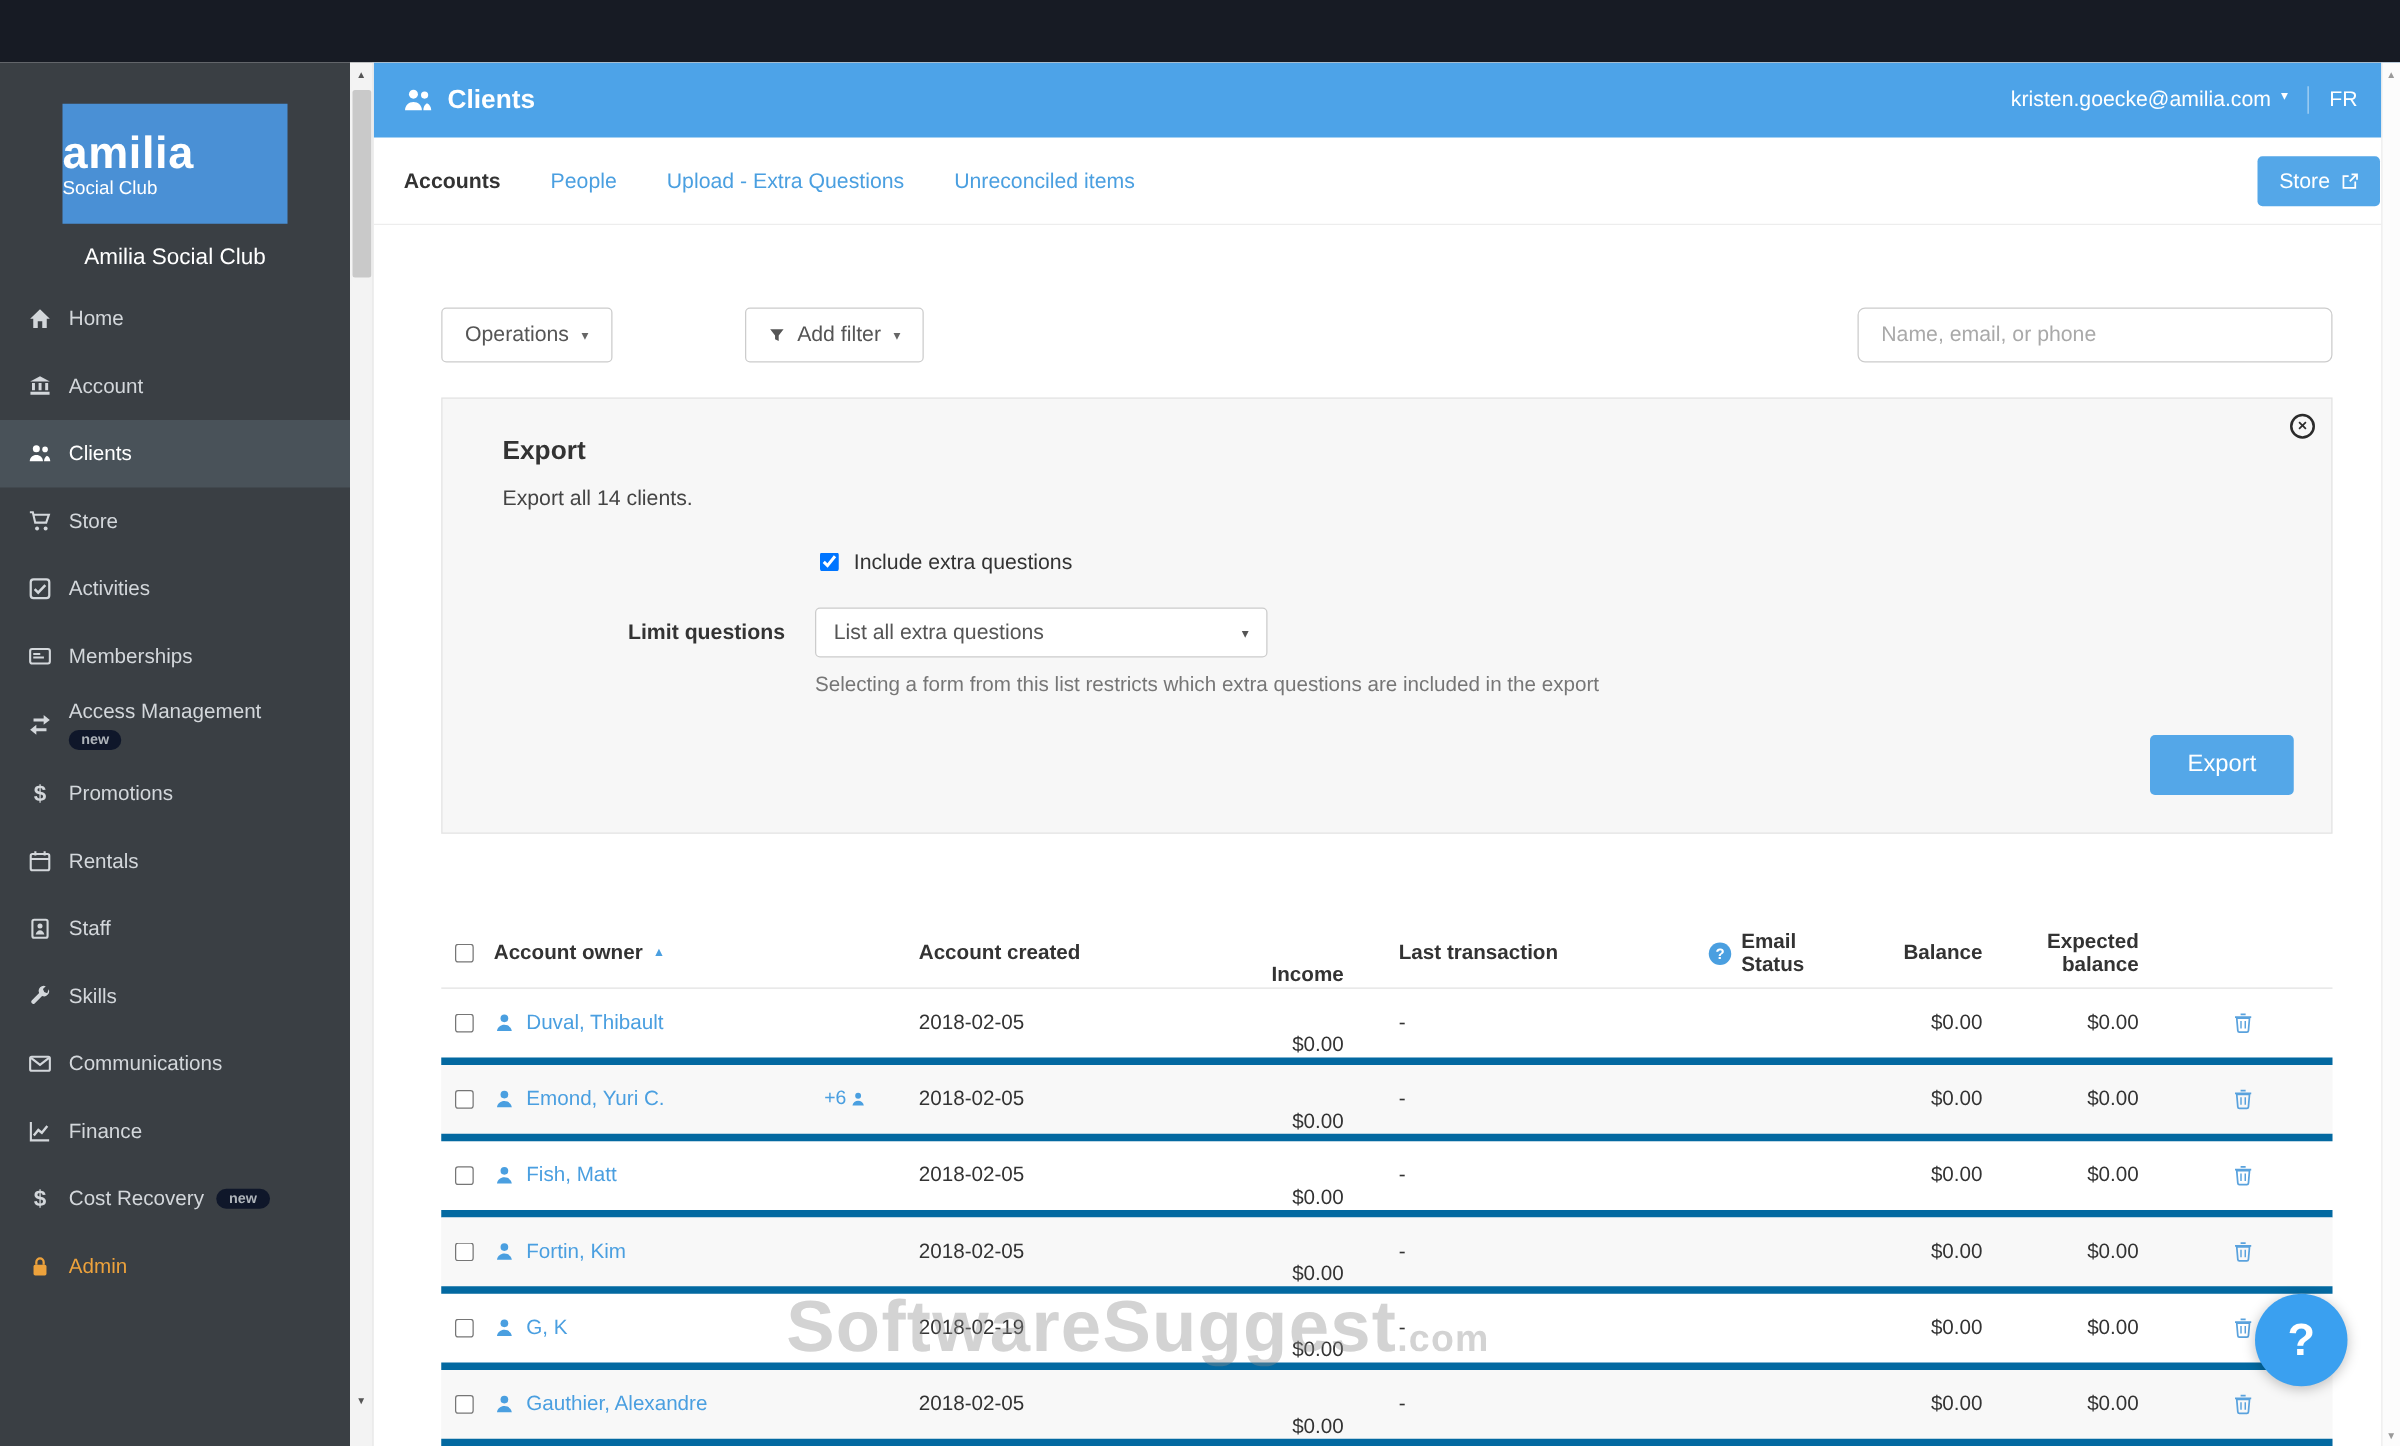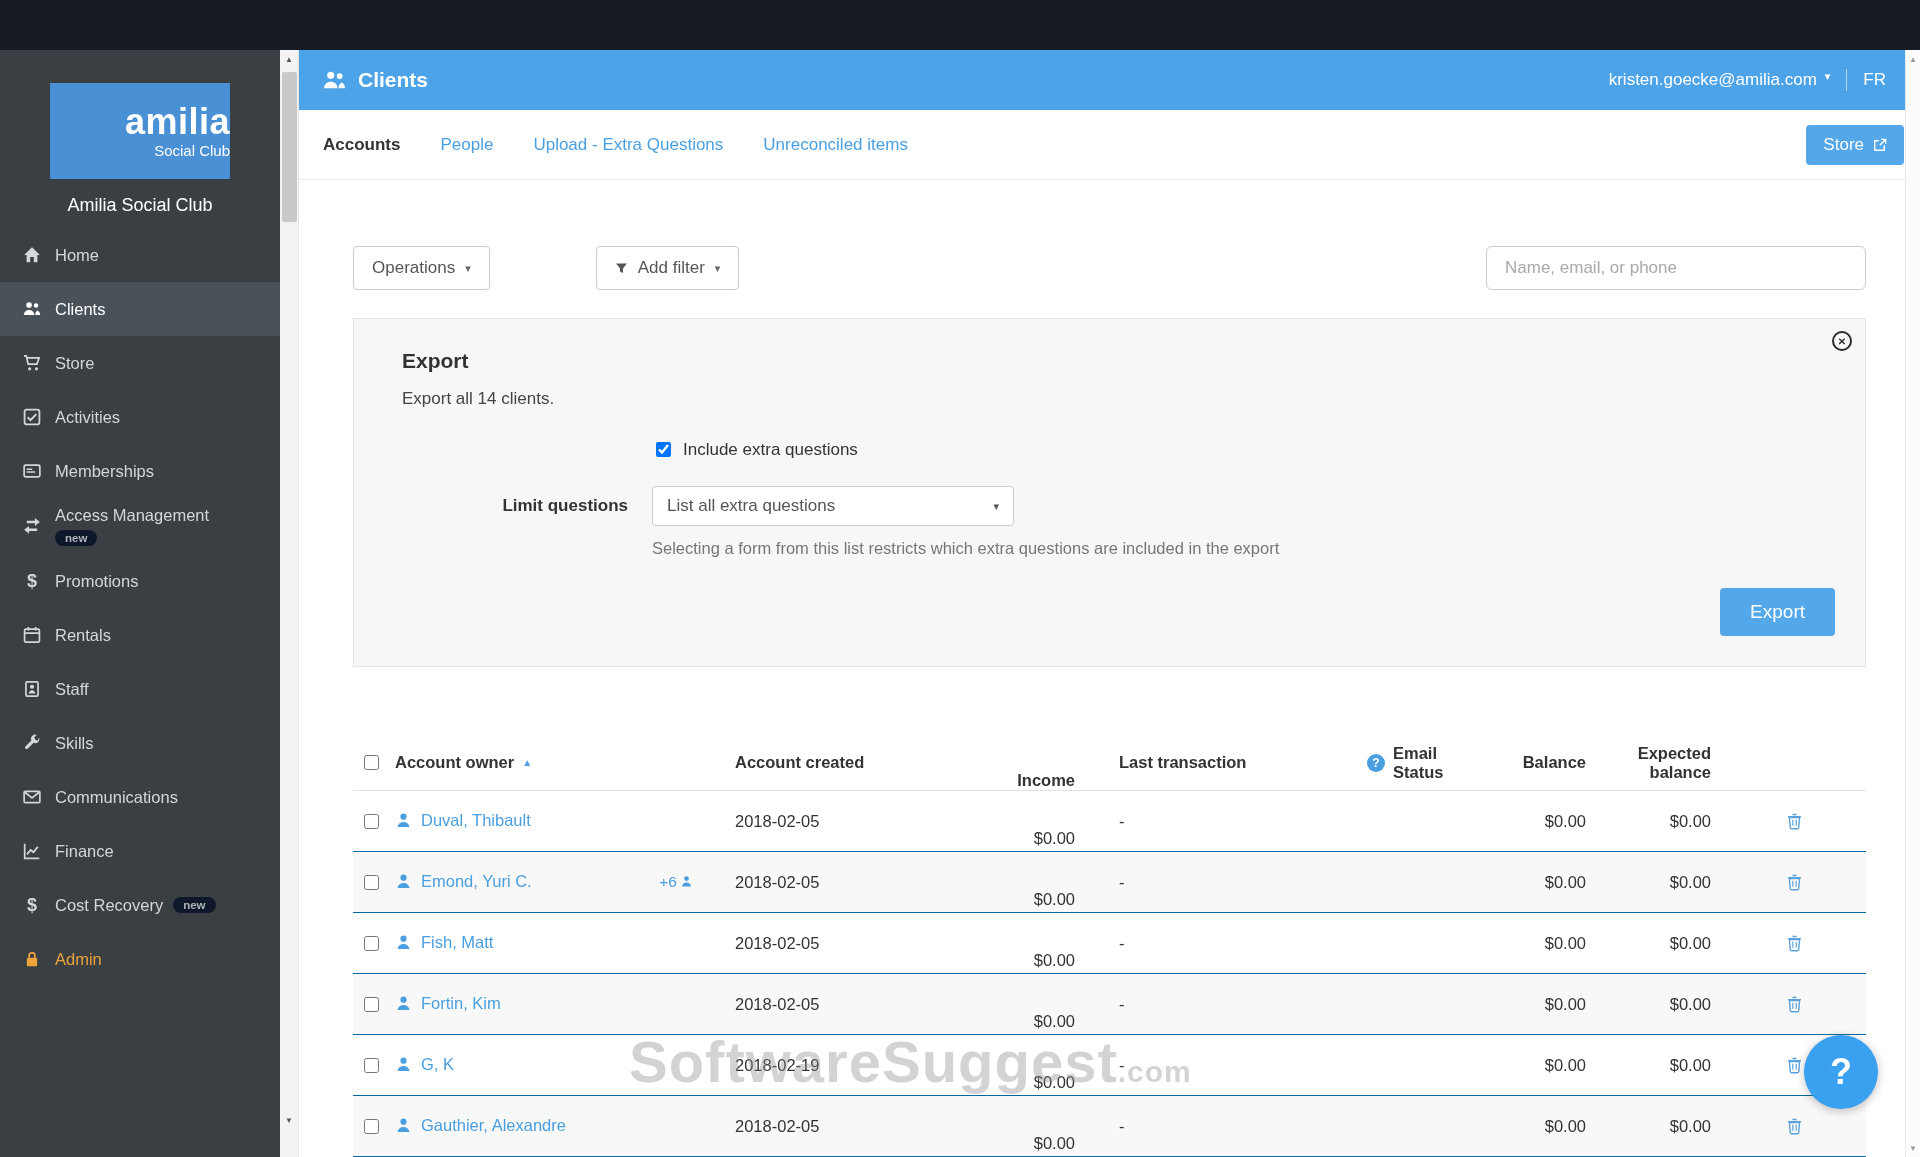--- a/index.html
+++ b/index.html
@@ -13,21 +13,21 @@
     --header-blue:#4da3e8; --link-blue:#4a9fe0; --button-blue:#54a7e8;
     --sidebar-bg:#3a3f44; --sidebar-active:#495259; --topbar-bg:#171b24;
     --admin-accent:#eda23c;
   }
   .topbar { height:50px; background:var(--topbar-bg); }
   .app { display:flex; height:1107px; }
 
   
   .sidebar { flex:0 0 280px; width:280px; background:var(--sidebar-bg); color:#d3d7db; overflow:hidden; }
   .logo-box { width:180px; height:96px; margin:33px auto 0; background:#4a90d5;
-    display:flex; flex-direction:column; align-items:flex-end; justify-content:center; }
+    display:flex; flex-direction:column; align-items:flex-start; justify-content:center; }
   .logo-word { font-size:36px; font-weight:bold; color:#fff; line-height:1; letter-spacing:.5px; }
   .logo-sub { font-size:15px; color:#fff; margin-top:2px; }
   .org-name { text-align:center; color:#fff; font-size:18px; margin:16px 0 12px; }
   .menu { display:flex; flex-direction:column; }
   .nav-item { display:flex; align-items:center; gap:13px; padding:0 22px; min-height:54px; font-size:16.5px; cursor:pointer; }
   .nav-item.active { background:var(--sidebar-active); color:#fff; }
   .nav-item.accent { color:var(--admin-accent); }
   .nav-ic { width:20px; flex:0 0 20px; display:flex; justify-content:center; align-items:center; }
   .nav-ic svg { width:18px; height:18px; fill:currentColor; }
   .dollar-glyph { font-size:18px; font-weight:bold; }
@@ -104,21 +104,21 @@
   .c5 { padding-left:36px; }
   .c6 { padding-left:14px; }
   .c7 { padding-right:12px; }
   .c8 { padding-right:12px; }
   .c4.th, .c7.th { justify-content:flex-end; }
   .c8.th { flex-direction:column; align-items:flex-end; line-height:1.15; justify-content:center; }
   .email { display:flex; gap:8px; align-items:center; }
   .help-badge { width:18px; height:18px; flex:0 0 18px; border-radius:50%; background:var(--link-blue); color:#fff;
     font-size:12px; font-weight:bold; display:inline-flex; align-items:center; justify-content:center; cursor:pointer; }
   .two { display:flex; flex-direction:column; line-height:1.15; }
-  .trow { height:61px; border-bottom:1px solid #0369a1; font-size:16.5px; color:#333; }
+  .trow { height:61px; border-bottom:6px solid #0369a1; font-size:16.5px; color:#333; }
   .trow.alt { background:#f8f8f8; }
   .c1 { display:flex; justify-content:center; }
   .c1 input { width:15px; height:15px; cursor:pointer; }
   .owner { display:flex; align-items:center; gap:9px; padding-left:6px; }
   .pic svg { width:17px; height:17px; fill:var(--link-blue); display:block; }
   .pic.small svg { width:13px; height:13px; }
   .name { color:var(--link-blue); max-width:146px; line-height:1.2; cursor:pointer; text-decoration:none; }
   .extra { margin-left:auto; margin-right:30px; display:flex; align-items:center; gap:3px;
     color:var(--link-blue); font-size:15.5px; cursor:pointer; }
   .cell.right { text-align:right; }
@@ -153,20 +153,32 @@
     <div class="org-name">Amilia Social Club</div>
     <nav class="menu" id="sidebar-menu">
         <div class="nav-item">
           <span class="nav-ic">
             <svg viewBox="0 0 16 16">
               <path d="M8 1.2 15 8h-2.2v6.5H9.6V9.8H6.4v4.7H3.2V8H1z"></path>
             </svg>
           </span>
           <span class="nav-body">
             <span class="nav-label">Home</span>
+          </span>
+        </div>
+        <div class="nav-item">
+          <span class="nav-ic">
+            <svg viewBox="0 0 16 16">
+              <path d="M8 .8 15 4.6H1z"></path>
+              <path d="M2.3 5.6h2.1v5.2H2.3zM7 5.6h2.1v5.2H7zM11.7 5.6h2.1v5.2h-2.1z"></path>
+              <path d="M1.2 11.9h13.6v2.2H1.2z"></path>
+            </svg>
+          </span>
+          <span class="nav-body">
+            <span class="nav-label">Account</span>
           </span>
         </div>
         <div class="nav-item active">
           <span class="nav-ic">
             <svg viewBox="0 0 16 16">
               <circle cx="5.4" cy="4.4" r="2.5"></circle>
               <circle cx="11.6" cy="4.9" r="2"></circle>
               <path d="M.7 13.4c0-2.7 2.1-4.6 4.7-4.6s4.7 1.9 4.7 4.6z"></path>
               <path d="M10.9 13.4c-.1-1.7.8-3.4 2-4 1.4.5 2.4 2.1 2.4 4z"></path>
             </svg>

